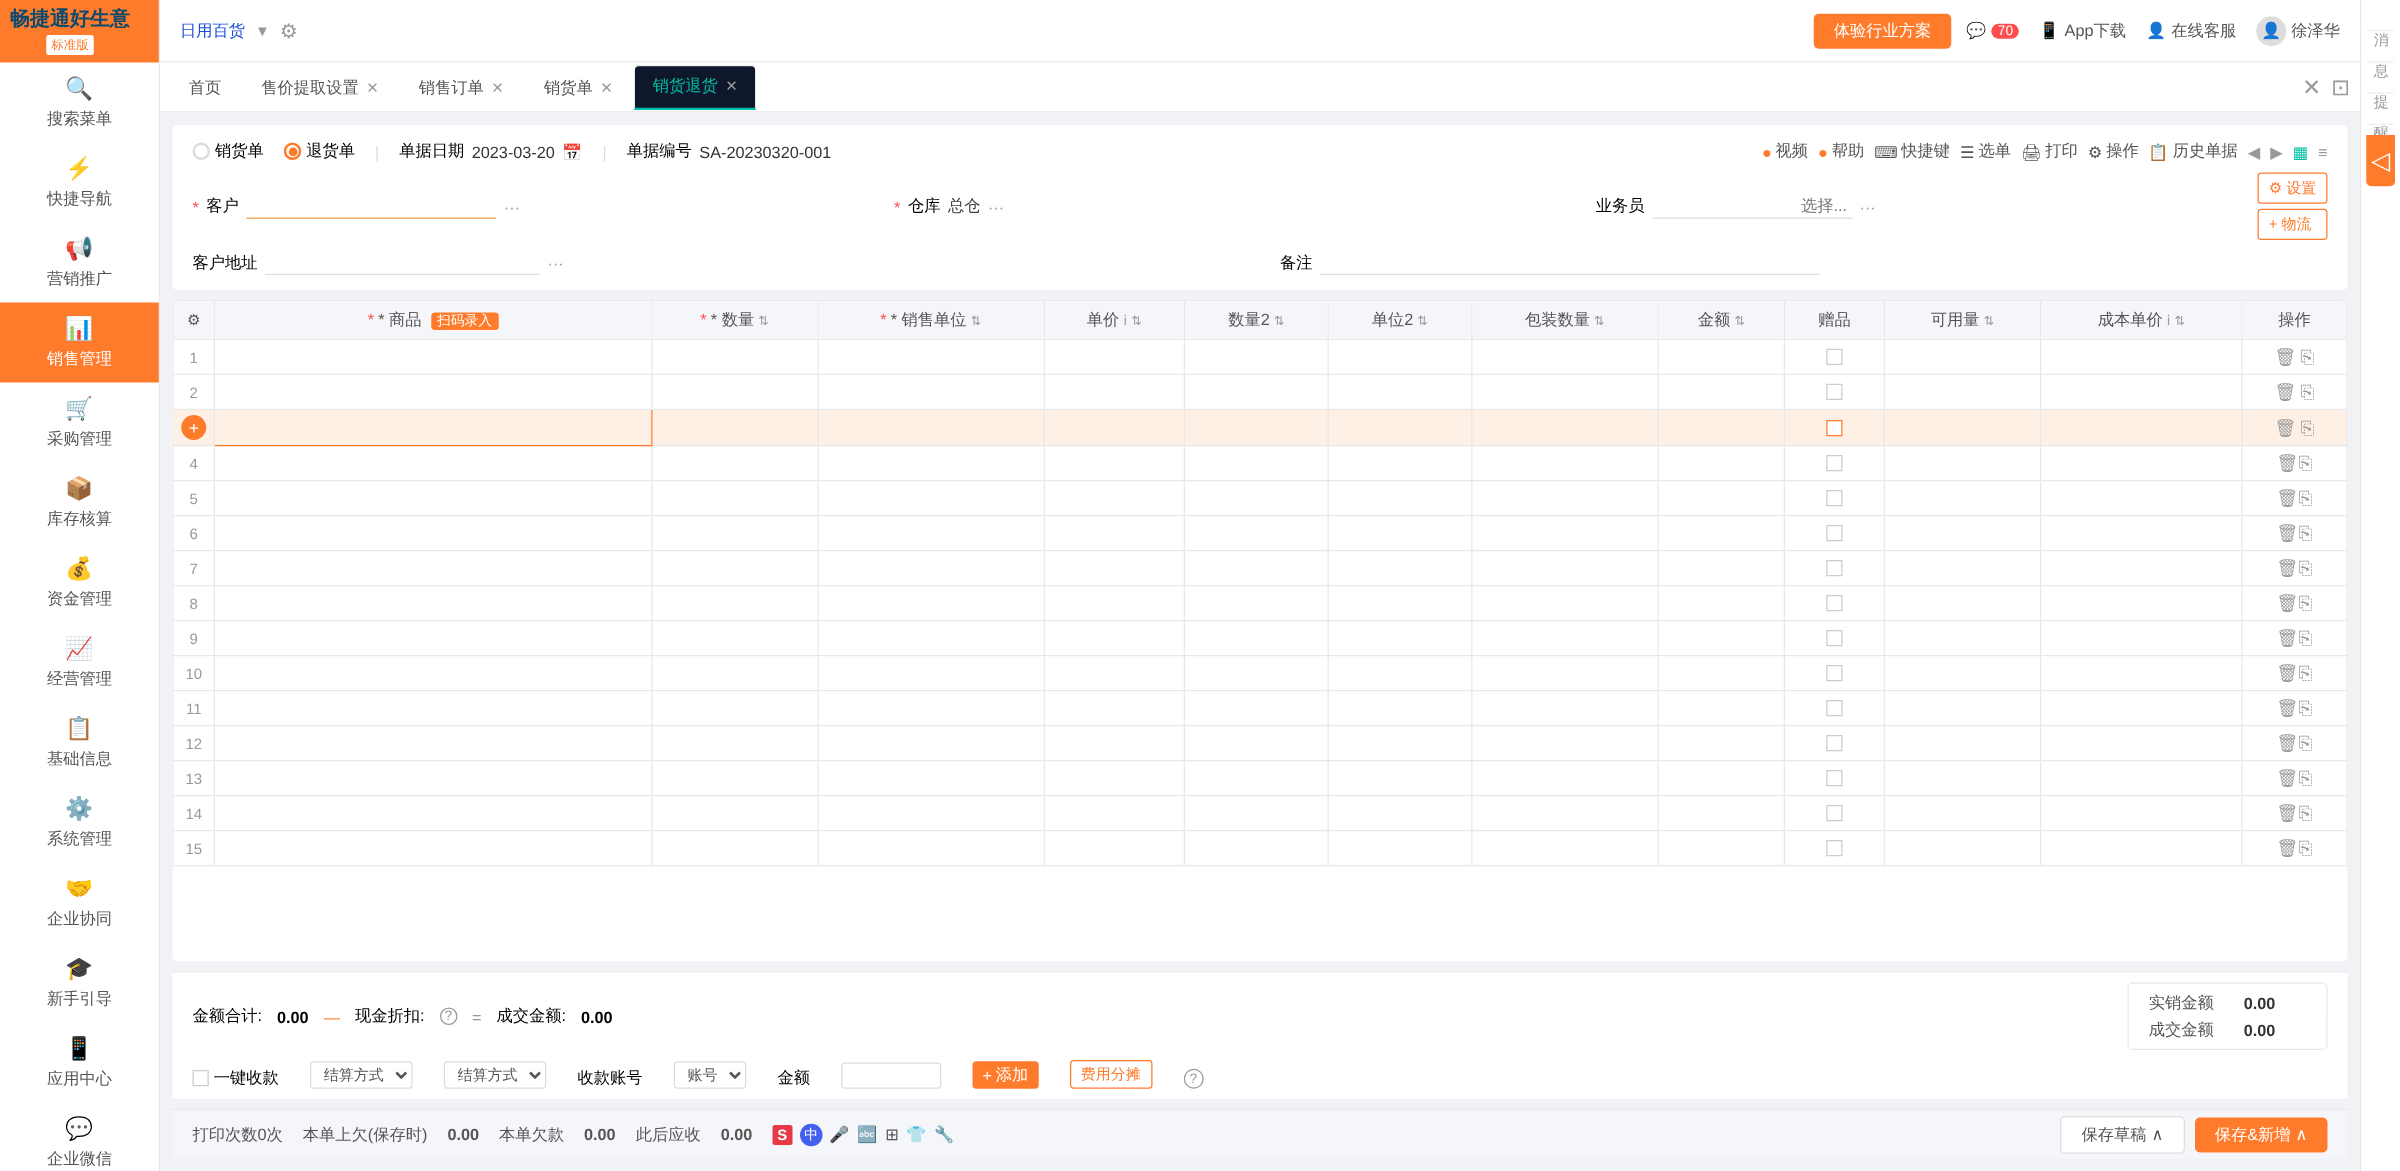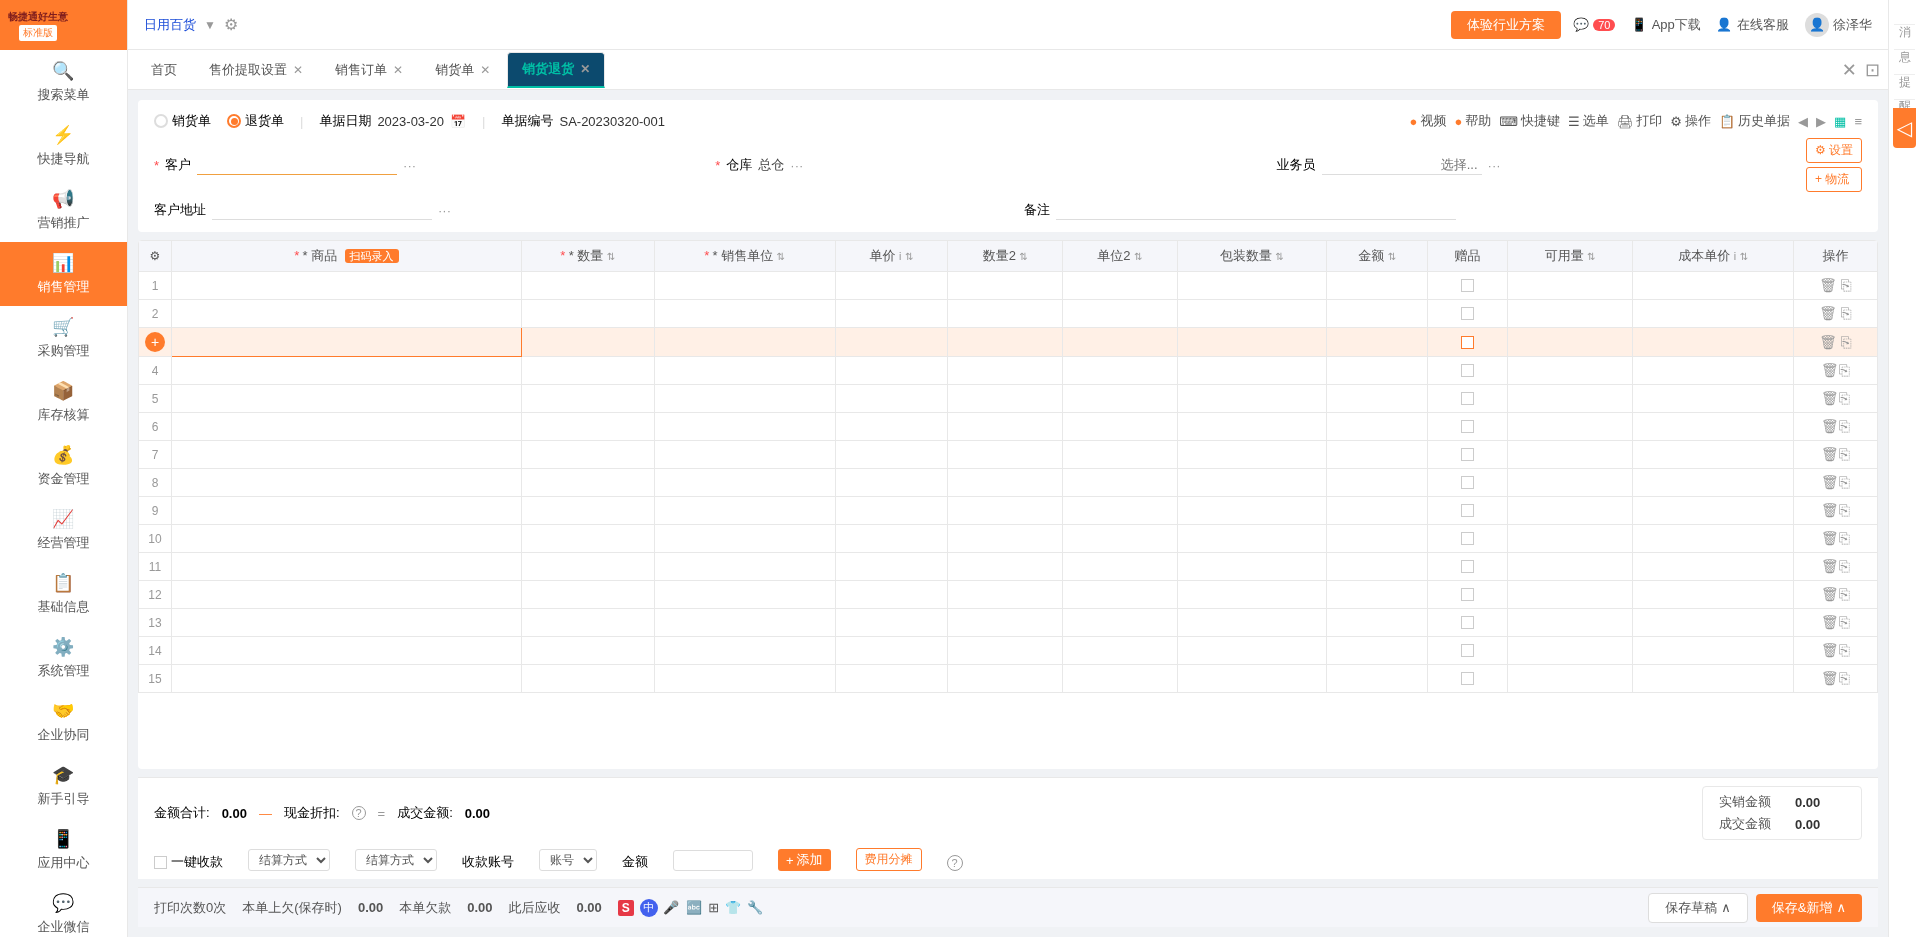--- a/index.html
+++ b/index.html
@@ -22,21 +22,21 @@
     .topbar-gear { color: #999; cursor: pointer; font-size: 16px; }
     .topbar-btn { background: #ff7b2c; color: #fff; border: none; border-radius: 4px; padding: 5px 16px; cursor: pointer; font-size: 13px; }
     .topbar-right { display: flex; align-items: center; gap: 16px; color: #555; }
     .topbar-right-item { display: flex; align-items: center; gap: 4px; cursor: pointer; font-size: 13px; }
     .badge { background: #ff4d4f; color: #fff; border-radius: 10px; font-size: 11px; padding: 0 5px; min-width: 18px; text-align: center; }
     .user-avatar { width: 24px; height: 24px; border-radius: 50%; background: #ddd; display: flex; align-items: center; justify-content: center; color: #ff7b2c; font-size: 12px; }
 
     
     .tabbar { height: 40px; background: #fff; display: flex; align-items: center; padding: 0 8px; border-bottom: 1px solid #e8e8e8; gap: 2px; }
     .tab { display: flex; align-items: center; padding: 6px 14px; border-radius: 4px 4px 0 0; cursor: pointer; color: #555; font-size: 13px; gap: 6px; border: 1px solid transparent; height: 36px; }
-    .tab.active { background: #0c4a6e; border: 1px solid #e8e8e8; border-bottom: 2px solid #00bfa5; color: #00bfa5; font-weight: bold; }
+    .tab.active { background: #0f172a; border: 1px solid #e8e8e8; border-bottom: 2px solid #00bfa5; color: #00bfa5; font-weight: normal; }
     .tab-close { color: #999; font-size: 12px; cursor: pointer; }
     .tabbar-close { margin-left: auto; cursor: pointer; color: #999; font-size: 16px; display: flex; align-items: center; gap: 8px; }
 
     
     .form-card { background: #fff; border-radius: 4px; padding: 12px 16px; }
     .radio-group { display: flex; align-items: center; gap: 16px; }
     .radio-item { display: flex; align-items: center; gap: 4px; cursor: pointer; }
     .radio-circle { width: 14px; height: 14px; border-radius: 50%; border: 2px solid #ddd; display: flex; align-items: center; justify-content: center; }
     .radio-circle.selected { border-color: #ff7b2c; }
     .radio-dot { width: 7px; height: 7px; border-radius: 50%; background: #ff7b2c; }
@@ -78,21 +78,21 @@
     .bottom-bar { background: #fff; border-top: 1px solid #e8e8e8; padding: 8px 16px; }
 
     .content-body { flex: 1; overflow: hidden; display: flex; flex-direction: column; padding: 10px; gap: 8px; background: #f0f2f5; }
   </style>
 </head>
 <body>
 
 <div class="sidebar">
   <div class="sidebar-logo">
     <div style="display:flex;flex-direction:column;align-items:center;">
-      <span style="color:#7f1d1d;font-size:10px;font-weight:bold;line-height:1.3;">畅捷通好生意</span>
+      <span style="color:#0c4a6e;font-size:16px;font-weight:bold;line-height:1.3;">畅捷通好生意</span>
       <span style="background:#fff;color:#ff7b2c;font-size:10px;border-radius:2px;padding:1px 4px;margin-top:2px;">标准版</span>
     </div>
   </div>
 
   <div class="sidebar-item">
     <span class="sidebar-item-icon">🔍</span>
     <span>搜索菜单</span>
   </div>
   <div class="sidebar-item">
     <span class="sidebar-item-icon">⚡</span>

